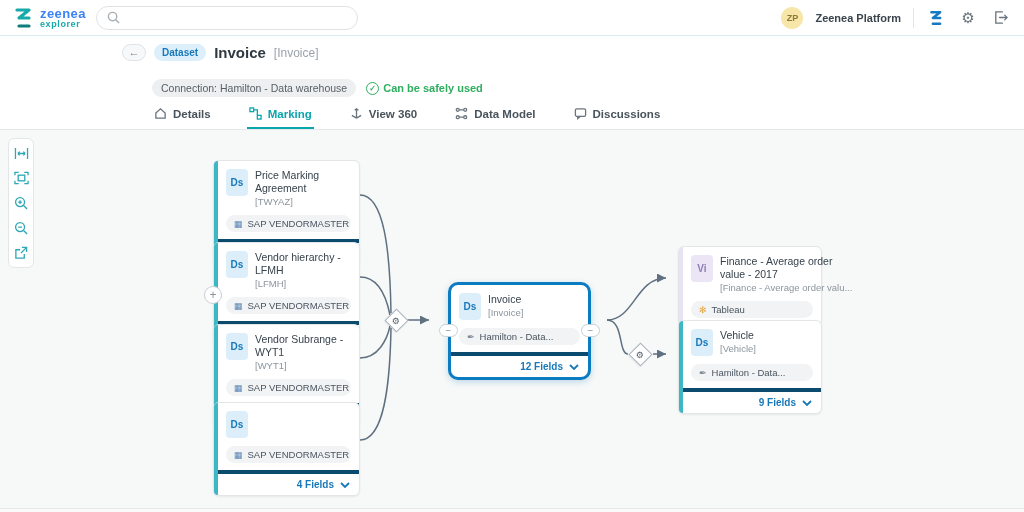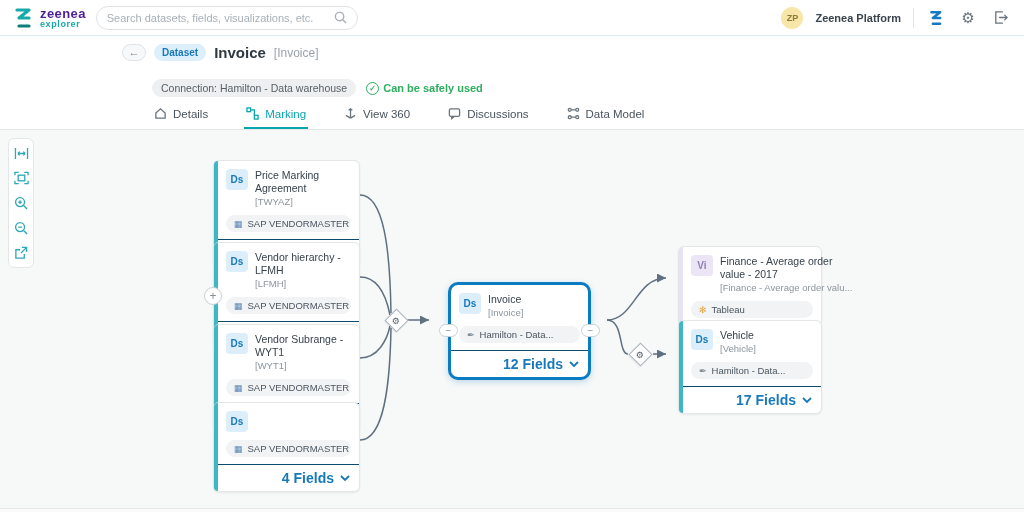--- a/index.html
+++ b/index.html
@@ -3,21 +3,21 @@
 <meta charset="utf-8">
 <style>
   * { margin:0; padding:0; box-sizing:border-box; }
   html,body { width:1024px; height:512px; font-family:"Liberation Sans", sans-serif; background:#fff; overflow:hidden; }
 
   
   .topbar { height:36px; background:#fff; border-bottom:1px solid #d9edef; display:flex; align-items:center; padding:0 14px; gap:10px; }
   .logo { display:flex; align-items:center; gap:6px; }
   .logo-glyph { width:20px; height:22px; }
   .logo-text { line-height:1; }
-  .logo-text .l1 { font-weight:bold; color:#4c1d95; font-size:13px; letter-spacing:.4px; }
+  .logo-text .l1 { font-weight:bold; color:#3b82f6; font-size:13px; letter-spacing:.4px; }
   .logo-text .l2 { color:#18a9a9; font-size:9px; letter-spacing:.6px; font-weight:bold; }
   .scope-btn { background:#12a3a3; color:#fff; border:none; border-radius:16px; height:24px; display:flex; align-items:center; font-size:11px; font-weight:bold; padding:0 10px; gap:14px; cursor:pointer; }
   .scope-btn .chev { font-size:9px; opacity:.95; border-left:1px solid rgba(255,255,255,.45); padding-left:8px; }
   .searchbox { flex:0 0 262px; height:24px; border:1px solid #e0e3e6; border-radius:14px; display:flex; align-items:center; padding:0 10px; gap:8px; }
   .searchbox input { border:none; outline:none; flex:1; font-size:11px; color:#444; background:transparent; }
   .searchbox input::placeholder { color:#a8b0b6; }
   .topbar-right { margin-left:auto; display:flex; align-items:center; gap:12px; }
   .avatar { width:22px; height:22px; border-radius:50%; background:#f6e6a8; color:#8d7a33; font-size:9px; font-weight:bold; display:flex; align-items:center; justify-content:center; }
   .username { font-size:11px; font-weight:bold; color:#3a444d; }
   .vdiv { width:1px; height:20px; background:#e2e5e8; }
@@ -28,45 +28,45 @@
   .ph-row1 { display:flex; align-items:center; gap:8px; }
   .back-btn { width:24px; height:17px; border:1px solid #dfe3e6; background:#f7f8f9; border-radius:9px; color:#7d878f; font-size:11px; line-height:15px; text-align:center; cursor:pointer; }
   .type-badge { background:#ddeffb; color:#1779ba; font-size:10px; font-weight:bold; padding:3px 8px; border-radius:10px; }
   .page-title { font-size:15px; font-weight:bold; color:#2e3942; }
   .page-key { font-size:12px; color:#9aa3ab; }
   .ph-row2 { display:flex; align-items:center; gap:10px; margin:18px 0 6px 30px; }
   .conn-pill { background:#edeff1; color:#565f67; font-size:10.5px; padding:3px 9px; border-radius:10px; }
   .status-ok { display:flex; align-items:center; gap:4px; color:#2eae5f; font-size:11px; font-weight:bold; }
   .status-ok .ck { width:13px; height:13px; border:1.3px solid #2eae5f; border-radius:50%; font-size:8px; display:flex; align-items:center; justify-content:center; }
   .tabs { display:flex; gap:34px; margin-left:30px; }
-  .tab { display:flex; align-items:center; gap:6px; font-size:11.5px; font-weight:normal; color:#49535c; padding:4px 2px 7px; cursor:pointer; border-bottom:2px solid transparent; }
+  .tab { display:flex; align-items:center; gap:6px; font-size:11.5px; font-weight:bold; color:#49535c; padding:4px 2px 7px; cursor:pointer; border-bottom:2px solid transparent; }
   .tab svg { stroke:#6a747c; }
   .tab.active { color:#0aa6ad; border-bottom-color:#0aa6ad; }
   .tab.active svg { stroke:#0aa6ad; }
 
   
   .canvas { position:relative; width:1024px; height:378px; background:#f7f8f8; }
   .edges { position:absolute; left:0; top:0; }
 
   .toolbar { position:absolute; left:8px; top:8px; width:26px; background:#fff; border:1px solid #e3e6e9; border-radius:6px; display:flex; flex-direction:column; align-items:center; padding:6px 0; gap:9px; }
   .toolbar .tbtn { width:16px; height:16px; cursor:pointer; display:flex; align-items:center; justify-content:center; }
   .toolbar svg { stroke:#2fa8b5; }
 
   .node { position:absolute; width:147px; background:#fff; border:1px solid #e2e6e9; border-radius:6px; box-shadow:0 1px 2px rgba(40,60,70,.08); display:flex; overflow:visible; }
   .node .bar { width:4px; background:#3db7c4; border-radius:5px 0 0 5px; flex:0 0 4px; }
   .node .bar.vi { background:#e9e2f4; }
   .node .body { flex:1; display:flex; flex-direction:column; min-width:0; }
   .node .head { display:flex; gap:7px; padding:8px 8px 2px 8px; }
-  .nbadge { flex:0 0 22px; height:21px; border-radius:4px; background:#ddeefb; color:#1779ba; font-size:10px; font-weight:bold; display:flex; align-items:center; justify-content:center; }
+  .nbadge { flex:0 0 22px; height:27px; border-radius:4px; background:#ddeefb; color:#1779ba; font-size:10px; font-weight:bold; display:flex; align-items:center; justify-content:center; }
   .nbadge.vi { background:#ece5f6; color:#8d7fb5; }
   .ntitle { font-size:10.5px; font-weight:normal; color:#37424c; line-height:1.25; }
   .nkey { font-size:9.5px; color:#8b959d; margin-top:1px; white-space:nowrap; overflow:hidden; text-overflow:ellipsis; }
   .nchip { margin:6px 8px 7px 8px; background:#f1f3f4; border-radius:9px; font-size:9.5px; color:#4a5560; padding:3px 8px; display:flex; align-items:center; gap:5px; white-space:nowrap; overflow:hidden; }
   .nchip .cicon { font-size:9px; color:#5a86b5; }
-  .nfields { border-top:1px solid #0c4a6e; padding:5px 9px; display:flex; justify-content:flex-end; align-items:center; gap:6px; color:#1779ba; font-size:14px; font-weight:bold; cursor:pointer; }
+  .nfields { border-top:4px solid #0c4a6e; padding:5px 9px; display:flex; justify-content:flex-end; align-items:center; gap:6px; color:#1779ba; font-size:10px; font-weight:bold; cursor:pointer; }
   .node.selected { border:3px solid #0b7cc0; border-radius:10px; box-shadow:0 2px 6px rgba(11,124,192,.25); }
   .handle { position:absolute; background:#fff; border:1px solid #c7d0d6; color:#8a949c; display:flex; align-items:center; justify-content:center; cursor:pointer; z-index:5; }
   .handle.minus { width:19px; height:13px; border-radius:7px; font-size:10px; top:50%; margin-top:-7px; }
   .handle.plus { width:18px; height:18px; border-radius:50%; font-size:12px; top:50%; margin-top:-9px; left:-10px; }
   .diamond { position:absolute; width:17px; height:17px; background:#fff; border:1px solid #aab4bb; transform:rotate(45deg); display:flex; align-items:center; justify-content:center; box-shadow:0 1px 2px rgba(0,0,0,.08); }
   .diamond span { transform:rotate(-45deg); font-size:9px; color:#55606a; }
 
   .footer { height:34px; background:#fbfbfb; border-top:1px solid #e7e7e7; }
 </style>
 </head>
@@ -77,21 +77,20 @@
     <svg class="logo-glyph" viewBox="0 0 20 22" fill="none" stroke="#18a9a9" stroke-width="3.2" stroke-linecap="round" stroke-linejoin="round">
       <path d="M3 3 L15 3 L5 11 L15 11"></path>
         <path d="M5 19 L15 19" stroke="#0d7c7c"></path>
     </svg>
     <div class="logo-text">
       <div class="l1">zeenea</div>
       <div class="l2">explorer</div>
     </div>
   </div>
   <div class="searchbox">
-    <input placeholder="Search datasets, fields, visualizations, etc." style="">
     <svg width="13" height="13" viewBox="0 0 14 14" fill="none" stroke="#a8b0b6" stroke-width="1.5">
         <circle cx="6" cy="6" r="4.5"></circle>
         <path d="M9.5 9.5 L13 13"></path>
       </svg>
   </div>
   <div class="topbar-right">
     <div class="avatar">ZP</div>
     <div class="username">Zeenea Platform</div>
     <div class="vdiv"></div>
     <div class="hicon">
@@ -139,34 +138,34 @@
       <span>Marking</span>
     </div>
     <div class="tab">
       <svg width="13" height="13" viewBox="0 0 14 14" fill="none" stroke-width="1.4">
           <path d="M7 12 V2 M7 12 L2 9 M7 12 L12 9 M5 3.5 L7 2 L9 3.5"></path>
         </svg>
       <span>View 360</span>
     </div>
     <div class="tab">
       <svg width="13" height="13" viewBox="0 0 14 14" fill="none" stroke-width="1.4">
-          <rect x="1.5" y="2" width="11" height="8" rx="1.5"></rect>
-          <path d="M4 10 L4 12.5 L7 10"></path>
-        </svg>
-      <span>Discussions</span>
-    </div>
-    <div class="tab">
-      <svg width="13" height="13" viewBox="0 0 14 14" fill="none" stroke-width="1.4">
           <circle cx="3" cy="3" r="1.6"></circle>
           <circle cx="11" cy="3" r="1.6"></circle>
           <circle cx="3" cy="11" r="1.6"></circle>
           <circle cx="11" cy="11" r="1.6"></circle>
           <path d="M4.5 3 H9.4 M4.5 11 H9.4"></path>
         </svg>
       <span>Data Model</span>
+    </div>
+    <div class="tab">
+      <svg width="13" height="13" viewBox="0 0 14 14" fill="none" stroke-width="1.4">
+          <rect x="1.5" y="2" width="11" height="8" rx="1.5"></rect>
+          <path d="M4 10 L4 12.5 L7 10"></path>
+        </svg>
+      <span>Discussions</span>
     </div>
   </div>
 </div>
 
 <div class="canvas">
 
   <svg class="edges" width="1024" height="378" viewBox="0 0 1024 378">
     <defs>
       <marker id="arr" markerWidth="8" markerHeight="8" refX="6" refY="3" orient="auto">
         <path d="M0,0 L6,3 L0,6 Z" fill="#5f7080"></path>
@@ -361,21 +360,21 @@
         <div>
             <div class="ntitle">Vehicle</div>
         <div class="nkey">[Vehicle]</div>
           </div>
       </div>
       <div class="nchip">
           <span class="cicon" style="color:#7a8691;">✒</span>
           <span>Hamilton - Data...</span>
         </div>
       <div class="nfields">
-        <span>17 Fields</span>
+        <span>9 Fields</span>
         <svg width="10" height="6" viewBox="0 0 10 6" fill="none" stroke="#1779ba" stroke-width="1.8">
             <path d="M1 1 L5 5 L9 1"></path>
           </svg>
       </div>
     </div>
   </div>
 
 </div>
 
 <div class="footer"></div>

